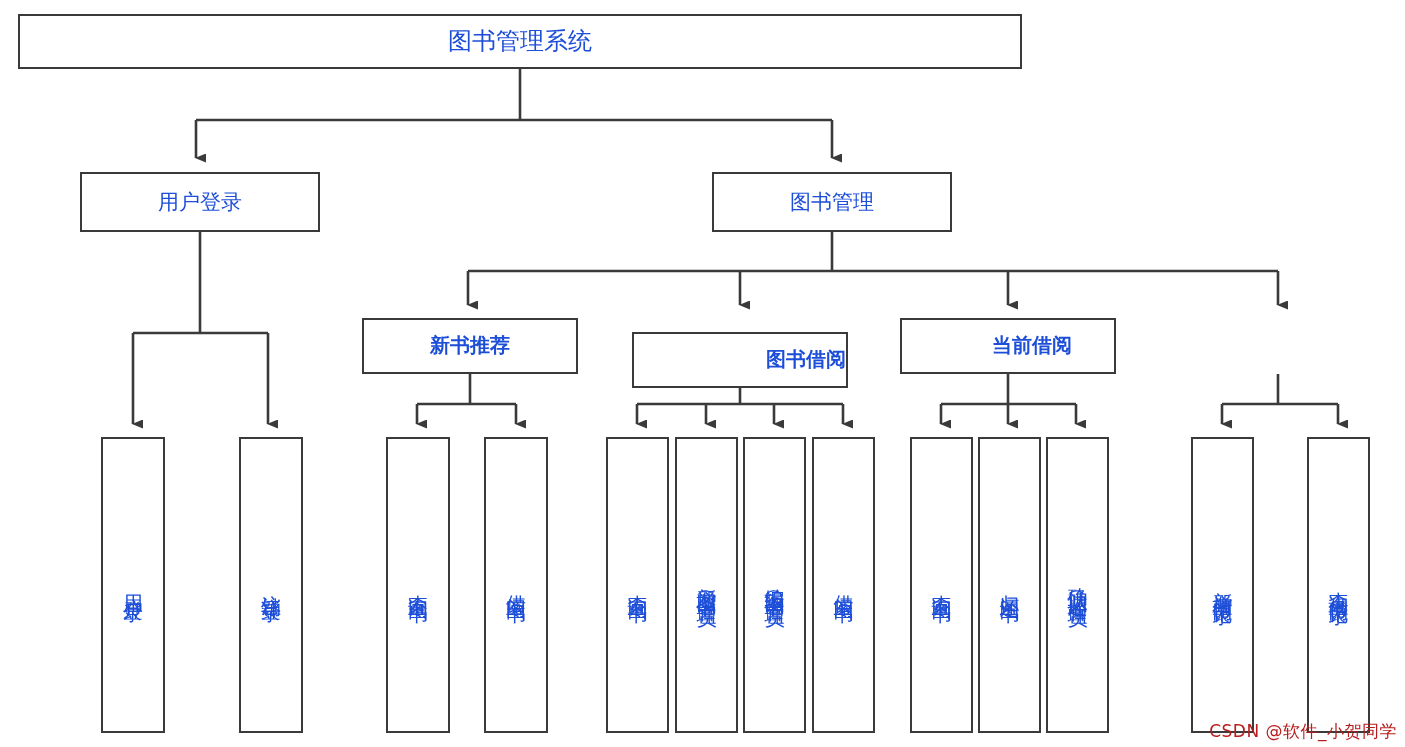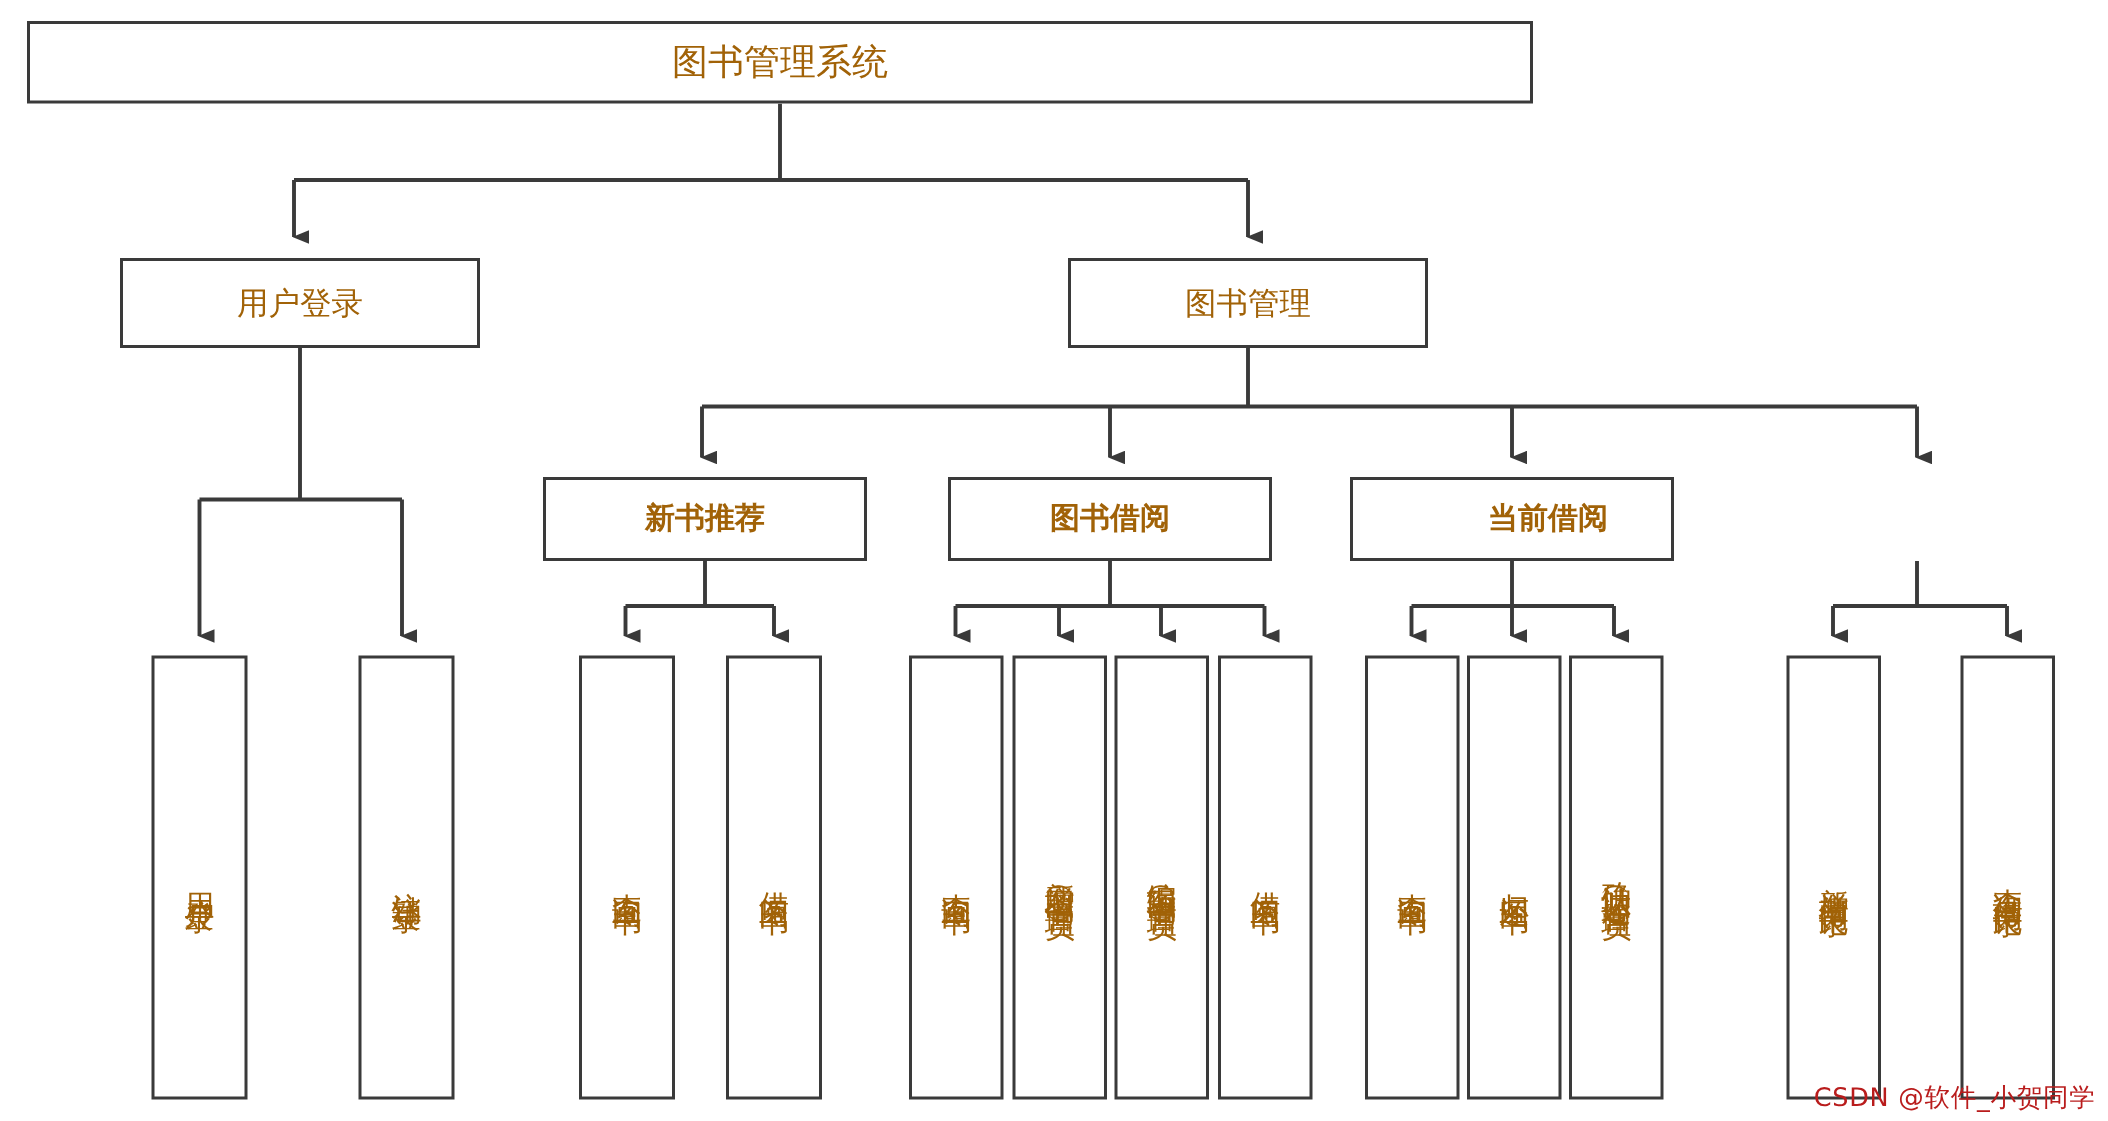--- a/index.html
+++ b/index.html
@@ -26,21 +26,21 @@
     height: 747px;
   }
   .node {
     position: absolute;
     box-sizing: border-box;
     background: #ffffff;
     border: 2px solid #3a3a3a;
     display: flex;
     align-items: center;
     justify-content: center;
-    color: #a16207;
+    color: #1d4ed8;
     line-height: 1.18;
   }
   .node-label {
     display: block;
     text-align: center;
   }
   .node.root {
     font-size: 24px;
   }
   .node.level1 {
@@ -137,21 +137,21 @@
   <div class="node level1" style="left:80px; top:172px; width:240px; height:60px;">
     <span class="node-label">用户登录</span>
   </div>
   <div class="node level1" style="left:712px; top:172px; width:240px; height:60px;">
     <span class="node-label">图书管理</span>
   </div>
 
   <div class="node level2" style="left:362px; top:318px; width:216px; height:56px;">
     <span class="node-label">新书推荐</span>
   </div>
-  <div class="node level2" style="left:632px; top:318px; width:216px; height:56px;">
+  <div class="node level2" style="left:632px; top:332px; width:216px; height:56px;justify-content:flex-end;">
     <span class="node-label">图书借阅</span>
   </div>
   <div class="node level2" style="left:900px; top:318px; width:216px; height:56px;padding-left:48px;">
     <span class="node-label">当前借阅</span>
   </div>
 
   <div class="node leaf" style="left:101px; top:437px; width:64px; height:296px;">
     <span class="node-label">用户登录</span>
   </div>
   <div class="node leaf" style="left:239px; top:437px; width:64px; height:296px;">

